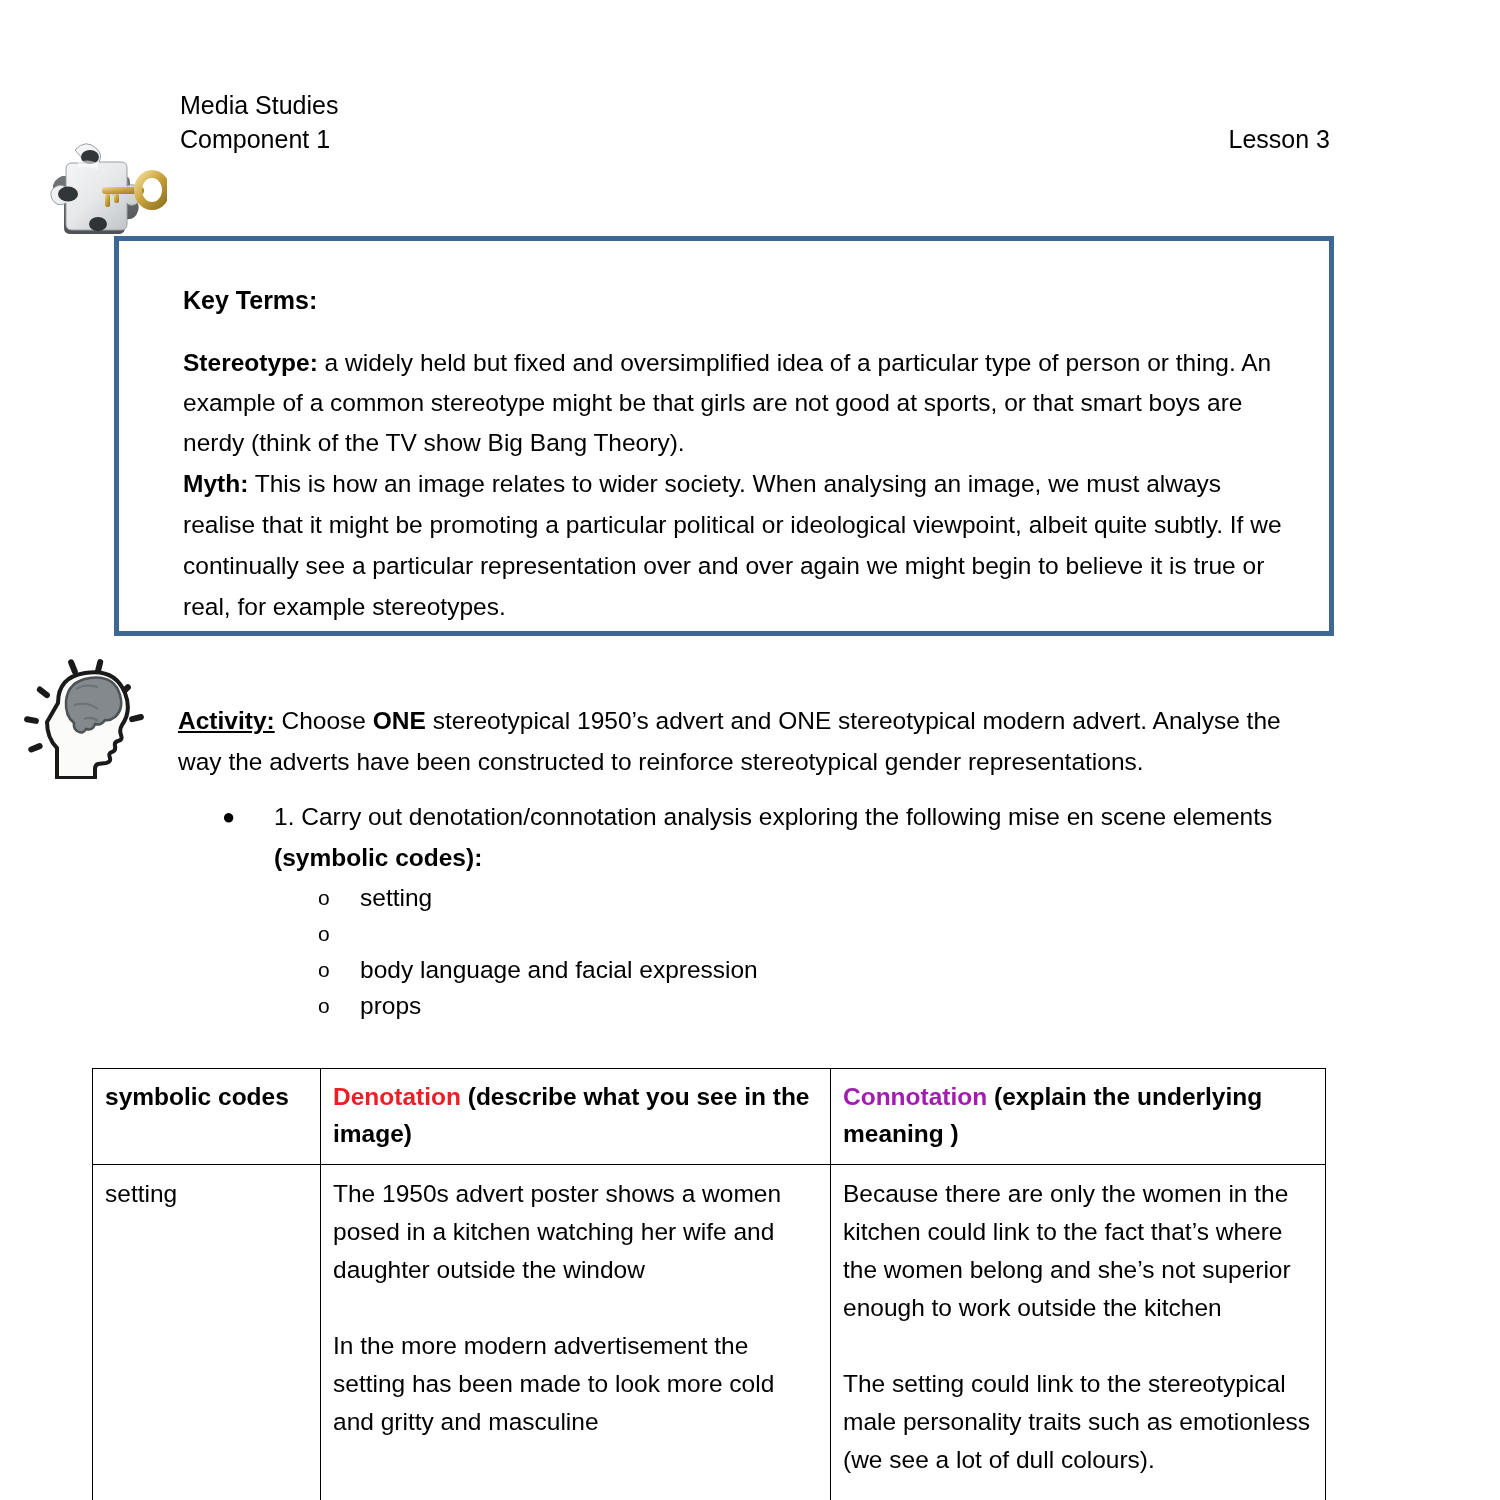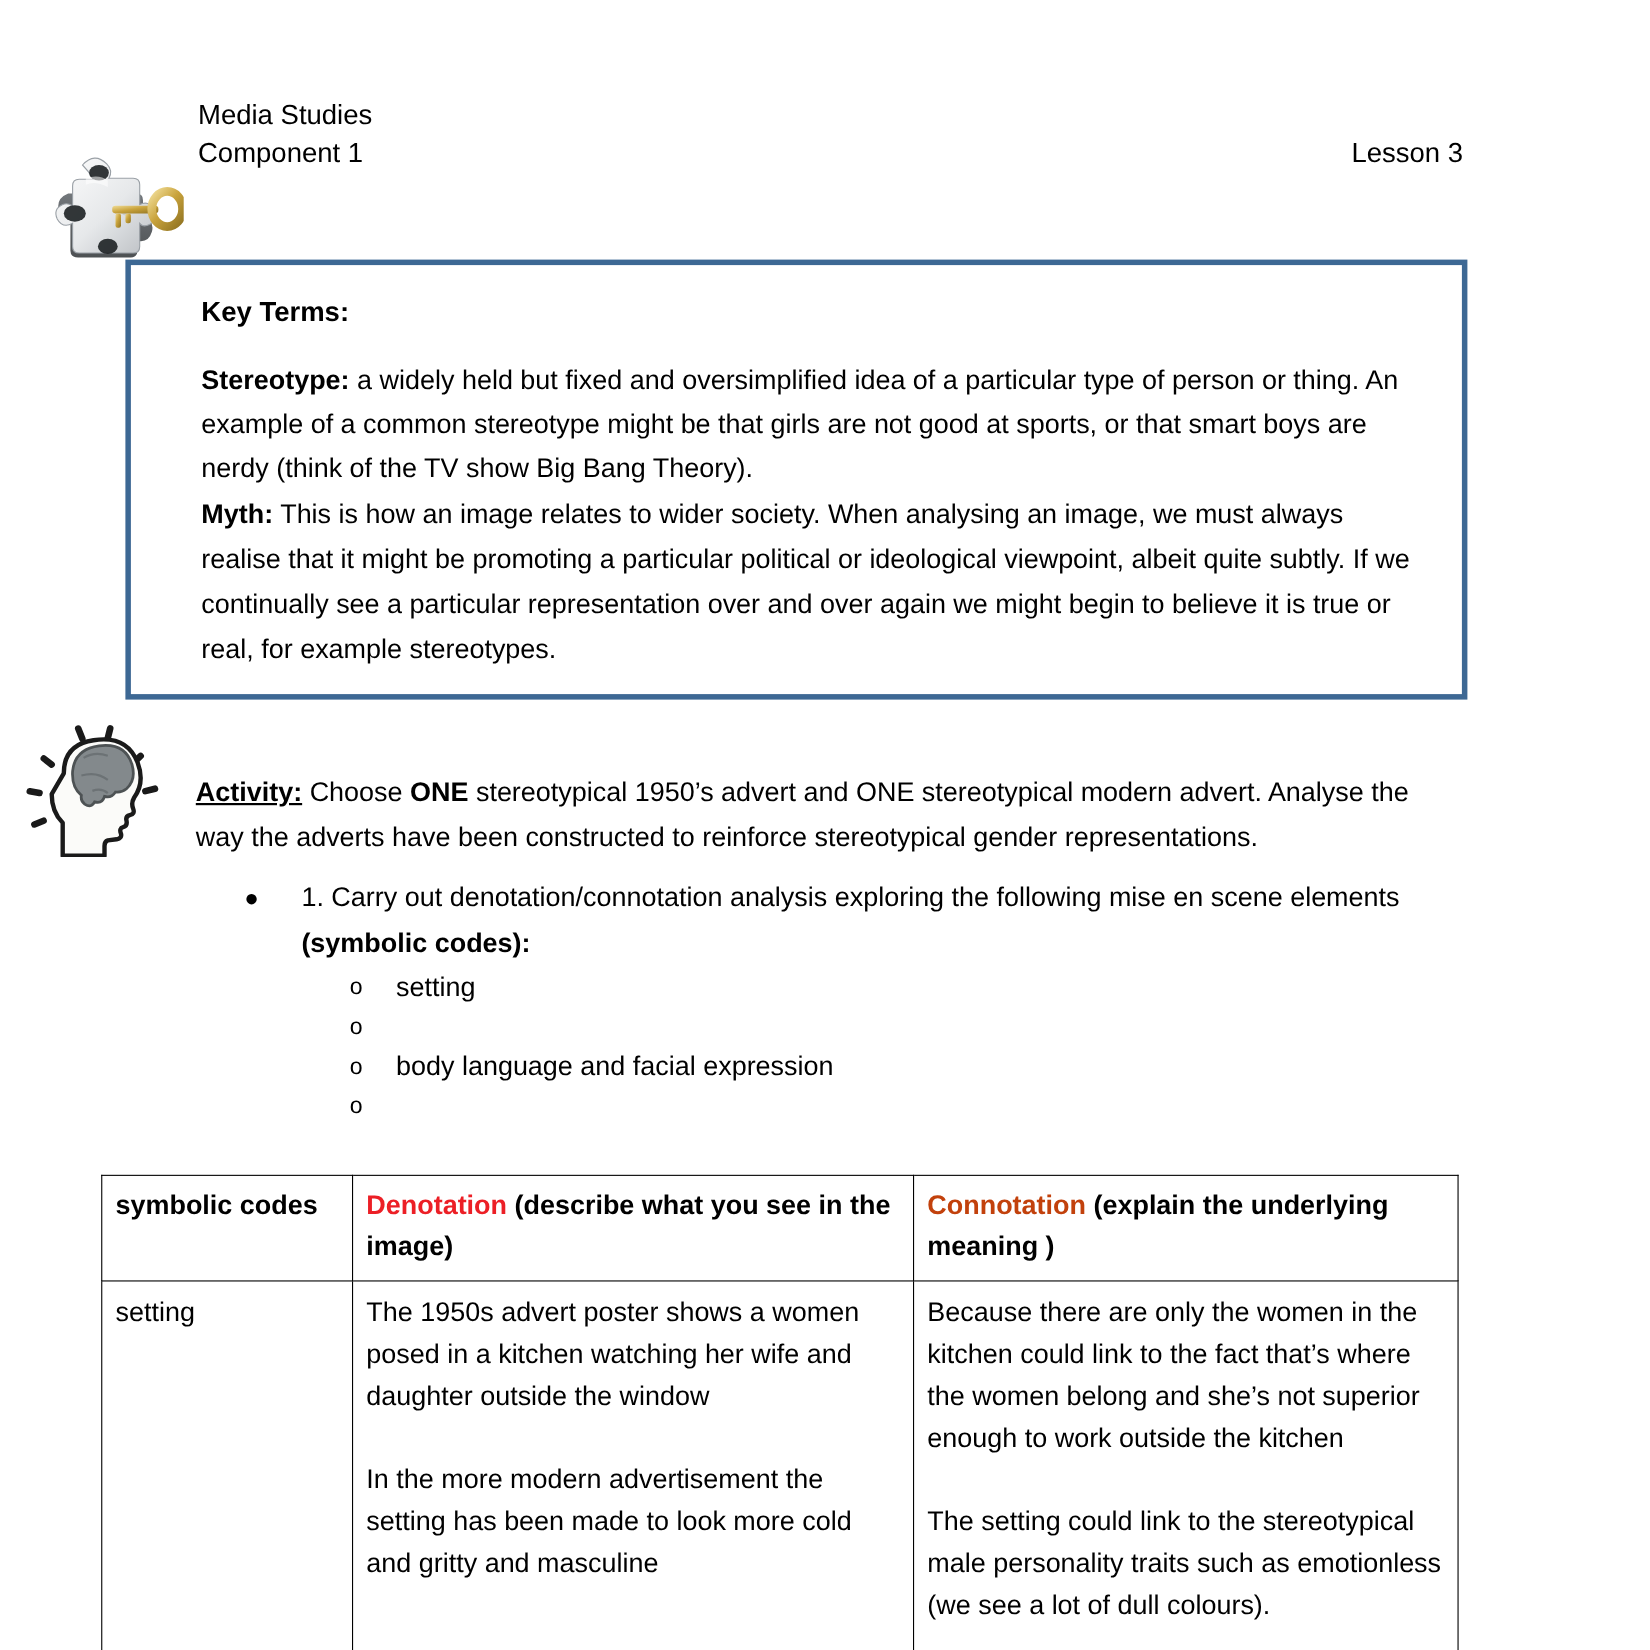--- a/index.html
+++ b/index.html
@@ -46,21 +46,21 @@
     top: 236px;
     width: 1220px;
     height: 400px;
     border: 5px solid #3d6894;
     background: #ffffff;
     padding: 28px 34px 10px 64px;
   }
   .keyterms-title {
     font-size: 25px;
     font-weight: bold;
-    margin: 0 0 28px 0;
+    margin: 16px 0 28px 0;
     line-height: 30px;
   }
   .keyterms-para {
     font-size: 24.5px;
     line-height: 41px;
     margin: 0 0 26px 0;
     text-align: left;
   }
   .keyterms-para b { font-weight: bold; }
   .keyterms-para.tight { line-height: 40px; margin-bottom: 0; }
@@ -141,21 +141,21 @@
     padding: 10px 12px 12px 12px;
     font-size: 24.5px;
     line-height: 38px;
   }
   .analysis-table td.head {
     font-weight: bold;
     line-height: 37px;
     padding-top: 9px;
   }
   .kw-red { color: #ec1f26; margin-top: 36px; }
-  .kw-green { color: #c2410c; }
+  .kw-green { color: #a21caf; }
   .cell-para { margin: 0; }
   .cell-gap { height: 38px; }
   .tall-cell { height: 360px; }
 </style>
 </head>
 <body>
 
 <div class="puzzle-key">
   <svg viewBox="0 0 125 115" width="125" height="115">
     <defs>
@@ -257,20 +257,21 @@
     </div>
     <div class="sub-row">
       <div class="sub-mark">o</div>
     </div>
     <div class="sub-row">
       <div class="sub-mark">o</div>
       <div class="sub-text">body language and facial expression</div>
     </div>
     <div class="sub-row">
       <div class="sub-mark">o</div>
+      <div class="sub-text">props</div>
     </div>
   </div>
 </div>
 
 <table class="analysis-table">
   <colgroup>
     <col class="c1">
       <col class="c2">
       <col class="c3">
   </colgroup>

